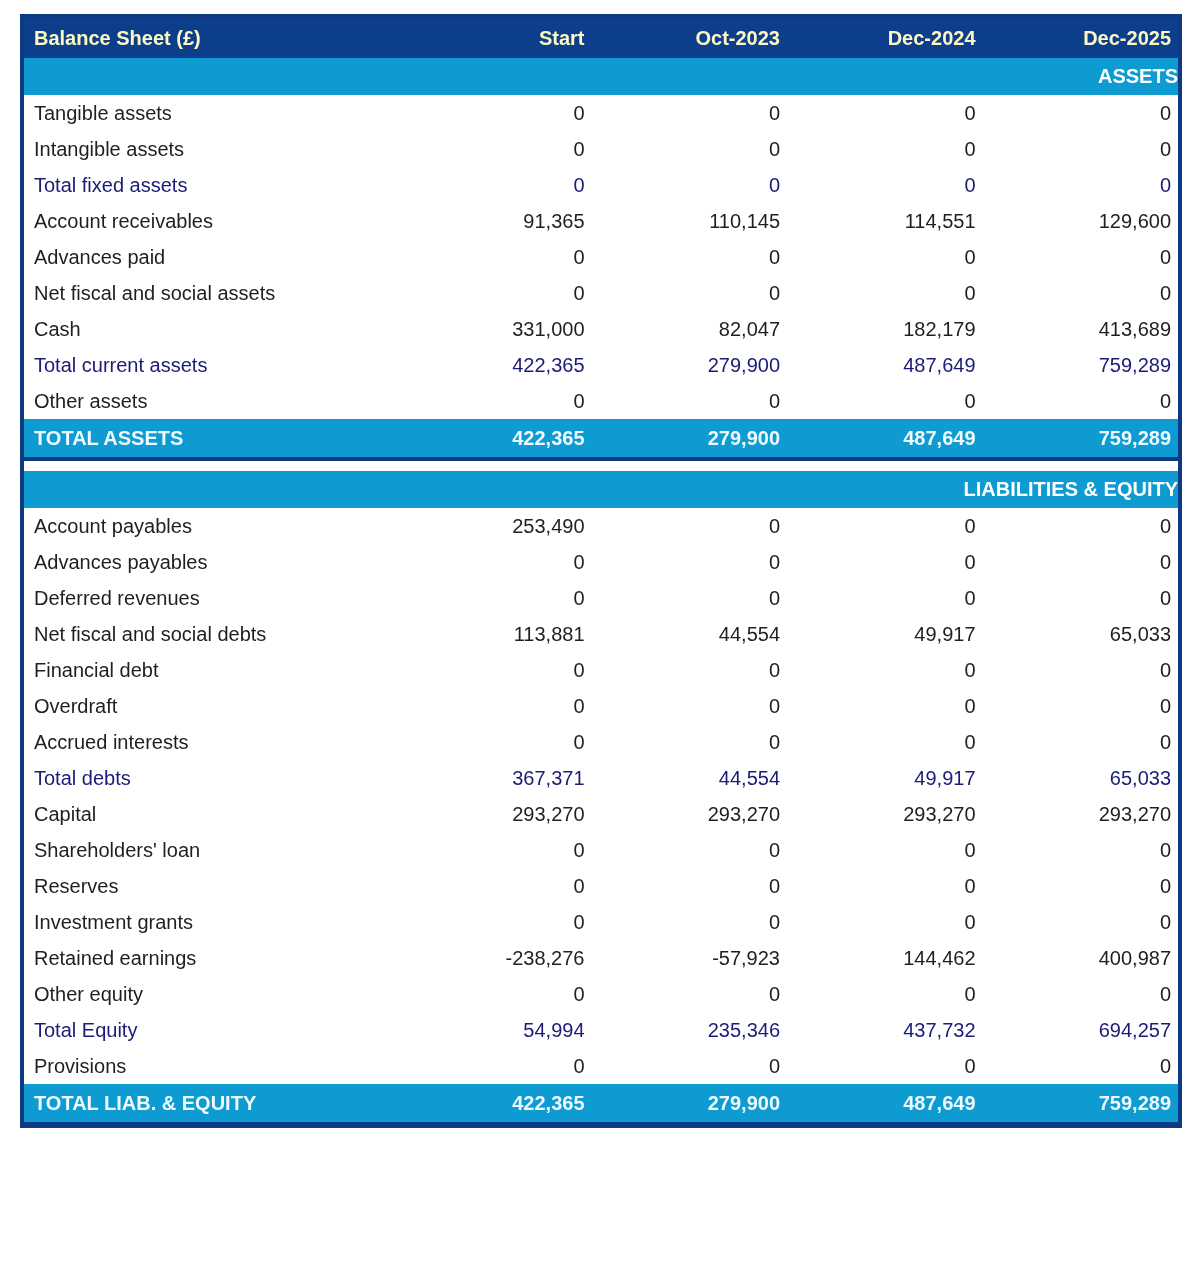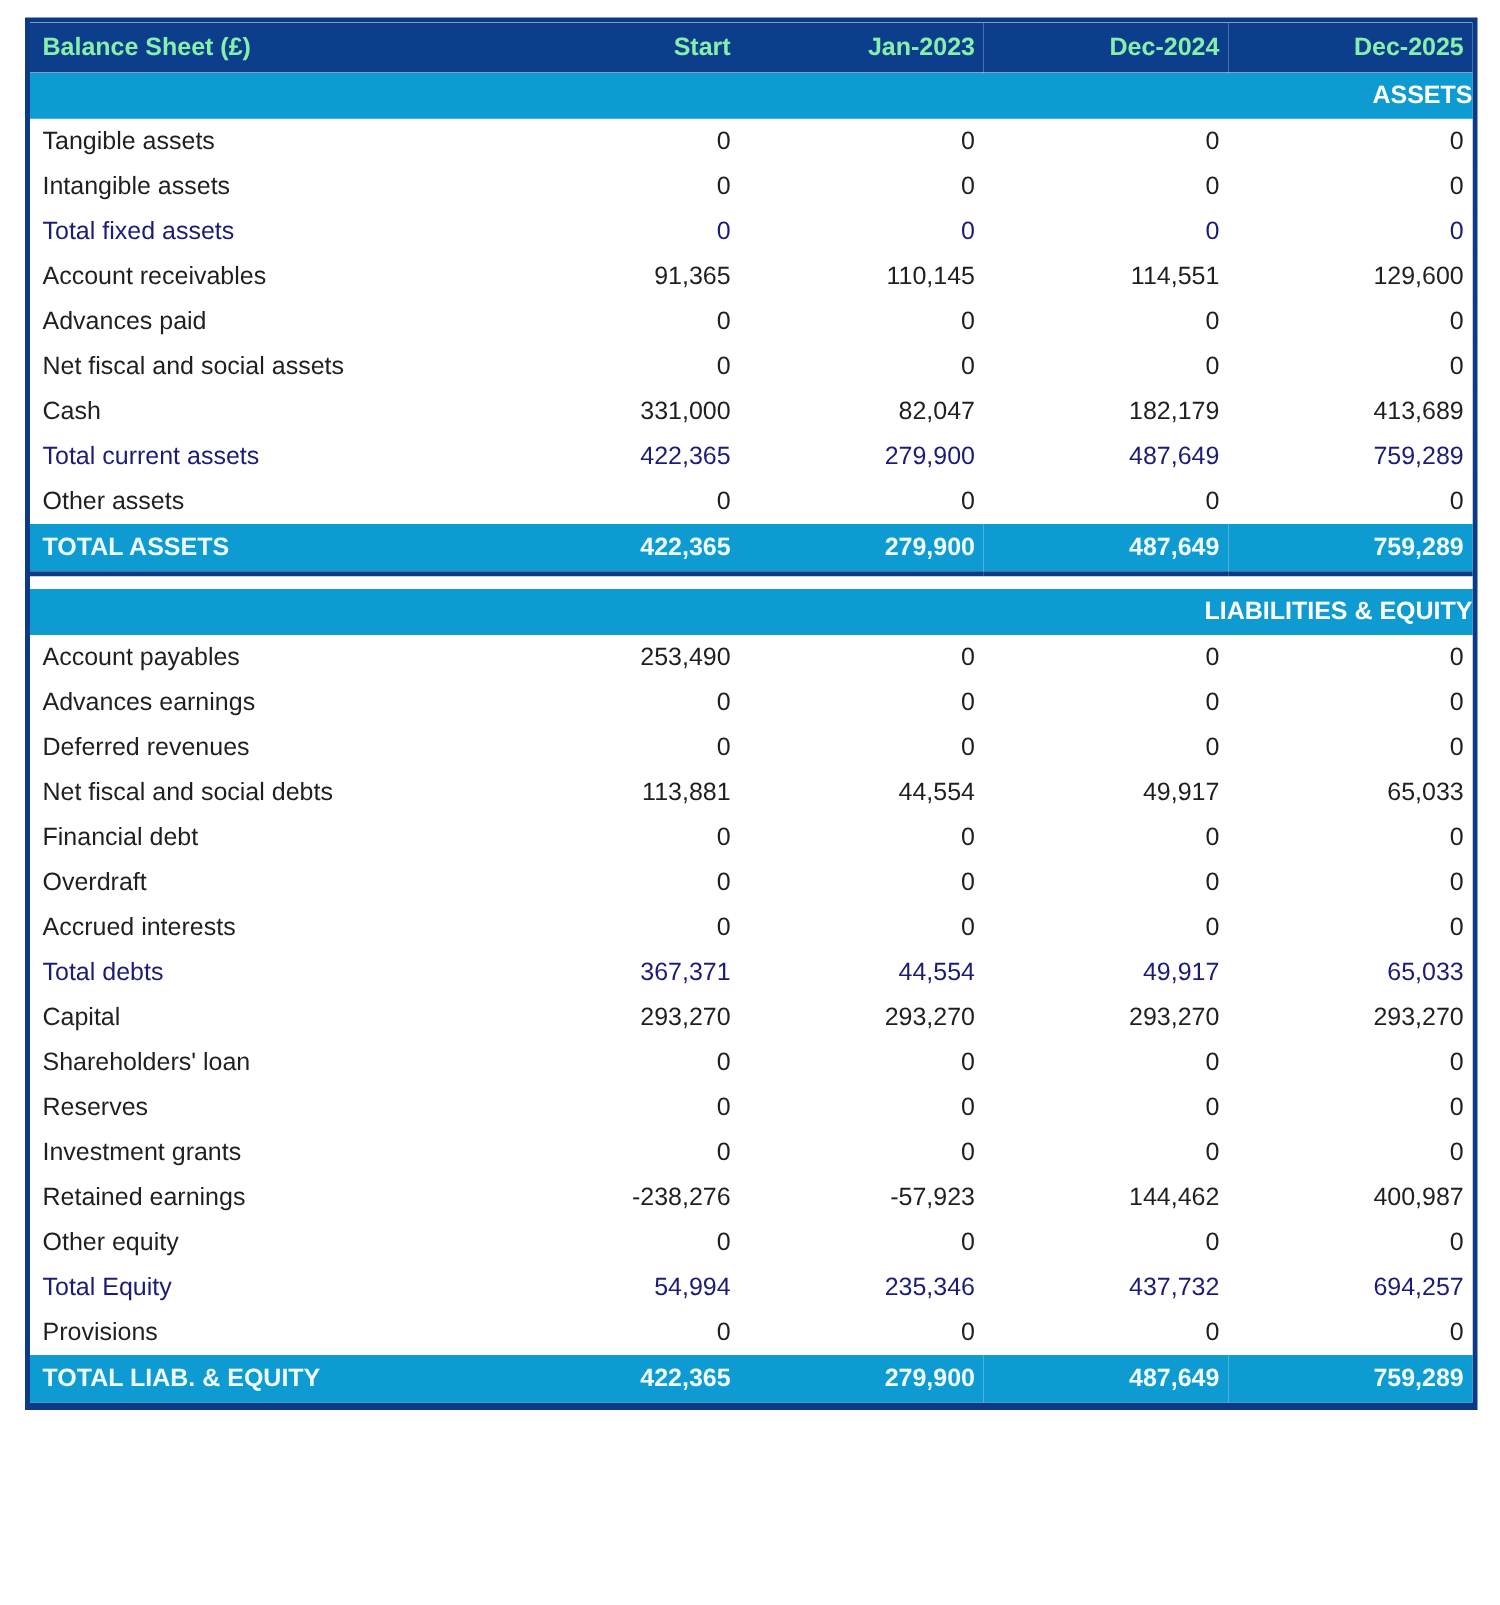--- a/index.html
+++ b/index.html
@@ -38,21 +38,21 @@
   .label{
     text-align:left;
     padding-left:10px;
   }
   .num{
     text-align:right;
     padding-right:7px;
   }
   tr.head-row th{
     background:var(--header-bg);
-    color:#86efac;
+    color:#fef9c3;
     font-weight:bold;
     height:40px;
     line-height:40px;
   }
   tr.section-row td{
     background:var(--section-bg);
     color:#ffffff;
     font-weight:bold;
     height:37px;
     line-height:37px;
@@ -90,21 +90,21 @@
       <col class="c-label">
       <col class="c-num">
       <col class="c-num">
       <col class="c-num">
       <col class="c-num">
     </colgroup>
     <thead>
       <tr class="head-row">
         <th class="label">Balance Sheet (£)</th>
         <th class="num">Start</th>
-        <th class="num">Jan-2023</th>
+        <th class="num">Oct-2023</th>
         <th class="num">Dec-2024</th>
         <th class="num">Dec-2025</th>
       </tr>
     </thead>
     <tbody id="sheet-body">
         <tr class="section-row">
           <td class="label" colspan="5">ASSETS</td>
         </tr>
         <tr class="data-row">
           <td class="label">Tangible assets</td>
@@ -183,21 +183,21 @@
           <td class="label" colspan="5">LIABILITIES &amp; EQUITY</td>
         </tr>
         <tr class="data-row">
           <td class="label">Account payables</td>
           <td class="num">253,490</td>
           <td class="num">0</td>
           <td class="num">0</td>
           <td class="num">0</td>
         </tr>
         <tr class="data-row">
-          <td class="label">Advances earnings</td>
+          <td class="label">Advances payables</td>
           <td class="num">0</td>
           <td class="num">0</td>
           <td class="num">0</td>
           <td class="num">0</td>
         </tr>
         <tr class="data-row">
           <td class="label">Deferred revenues</td>
           <td class="num">0</td>
           <td class="num">0</td>
           <td class="num">0</td>

